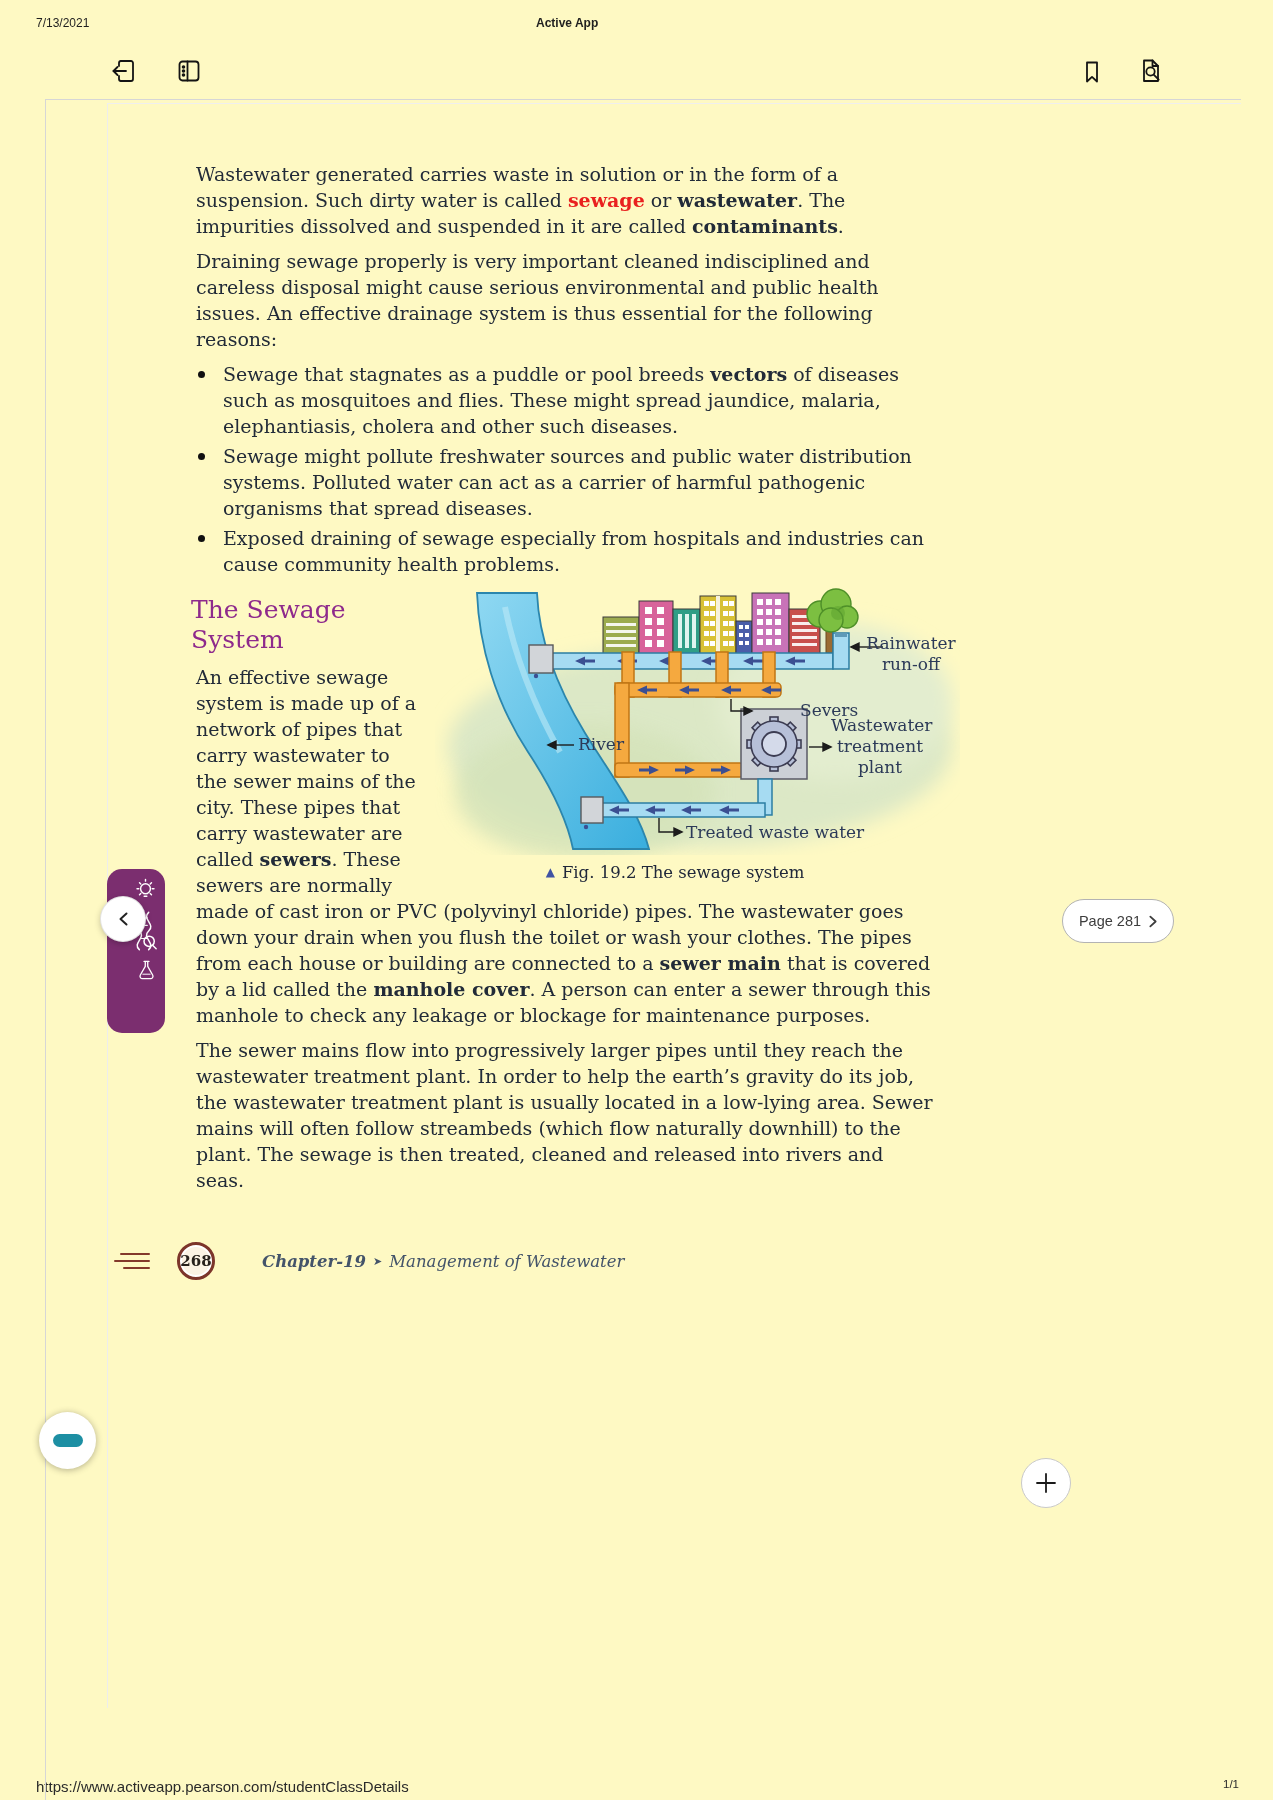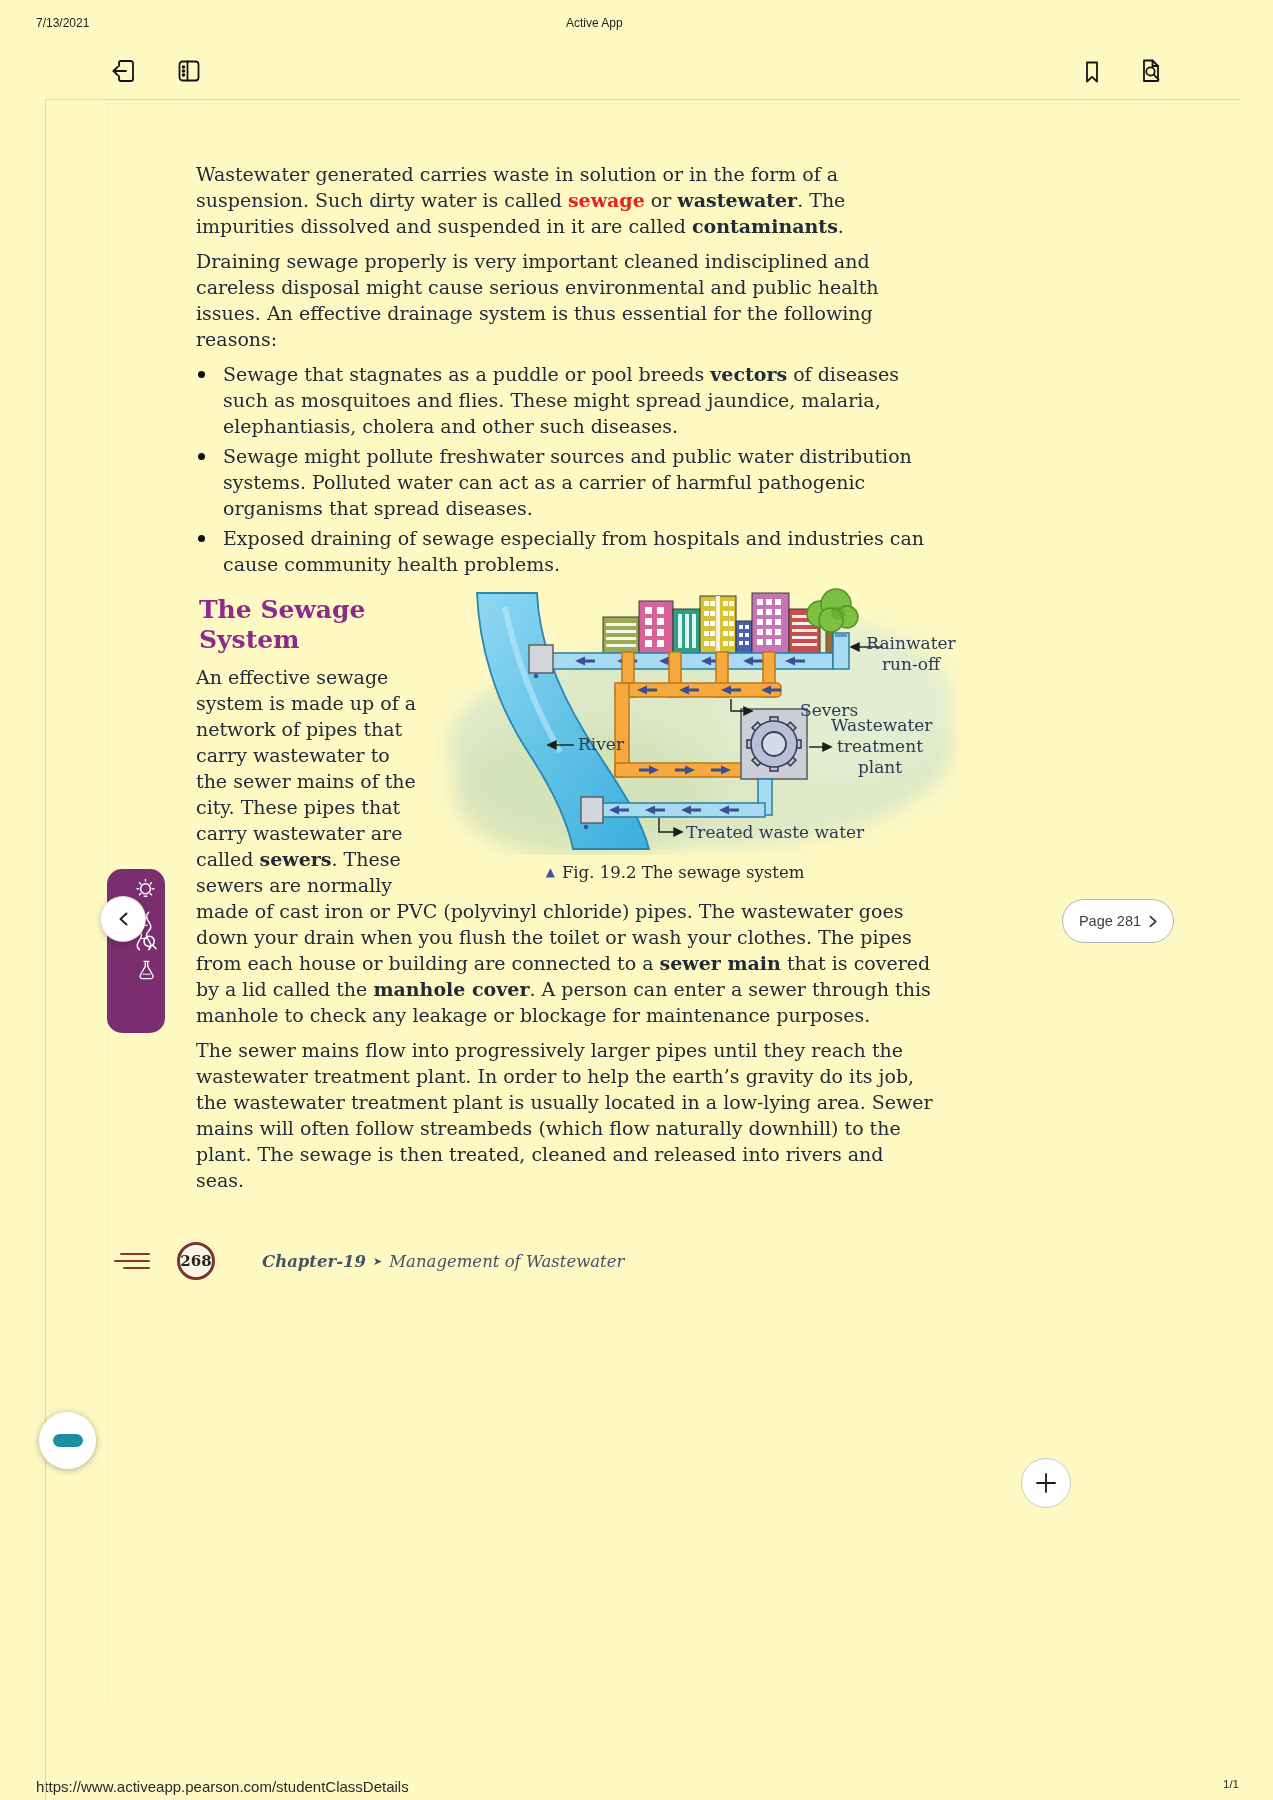--- a/index.html
+++ b/index.html
@@ -2,21 +2,21 @@
 <html><head>
 <meta charset="utf-8">
 <style>
   html,body{margin:0;padding:0;background:#fff;}
   .screen{position:relative;width:1273px;height:1800px;background:#fef9c3;overflow:hidden;
           font-family:"DejaVu Serif",serif;color:#222b38;}
   .ui{font-family:"Liberation Sans",sans-serif;}
 
   
   .print-date{position:absolute;left:36px;top:16px;font-size:12px;color:#1f1f1f;}
-  .print-title{position:absolute;left:566px;top:16px;font-size:12px;color:#1f1f1f;}
+  .print-title{position:absolute;left:536px;top:16px;font-size:12px;color:#1f1f1f;font-weight:bold;}
   .print-url{position:absolute;left:36px;top:1778px;font-size:15px;color:#2a2a2a;}
   .print-page{position:absolute;right:34px;top:1778px;font-size:11.5px;color:#2a2a2a;}
 
   
   .tool-icon{position:absolute;width:28px;height:28px;color:#141414;}
   .tool-icon svg{width:100%;height:100%;stroke:currentColor;fill:none;stroke-width:1.8;
                  stroke-linecap:round;stroke-linejoin:round;}
 
   
   .vb-left{position:absolute;left:45px;top:99px;width:1px;height:1701px;background:#d6d6d6;}
@@ -29,21 +29,21 @@
   .doc p{margin:9px;}
   .p2{margin-top:8px !important;}
   .p3{margin-top:9px !important;clear:both;}
   .doc ul{list-style:none;margin:6px 0 0 0;padding:0;}
   .doc li{position:relative;padding-left:36px;margin-top:4px;}
   .doc li::before{content:"";position:absolute;left:11px;top:10px;width:7px;height:7px;
                   border-radius:50%;background:#101010;}
   .sg-b{font-weight:700;}
   .sg-rb{font-weight:700;color:#e9211f;}
   .section{margin-top:18px;}
-  .section h2{margin:0 0 6px 12px;font-size:25px;line-height:30px;color:#8e2a8c;font-weight:700;}
+  .section h2{margin:0 0 6px 4px;font-size:25px;line-height:30px;color:#8e2a8c;font-weight:400;}
 
   
   .figure{float:right;width:525px;margin:-8px -15px 6px 14px;position:relative;}
   .figure svg.diagram{display:block;width:525px;height:268px;}
   .fig-label{position:absolute;font-size:17px;line-height:21px;color:#2c3a58;white-space:pre-line;}
   .lbl-rain{left:428px;top:46px;width:96px;text-align:center;}
   .lbl-sew{left:322px;top:113px;margin-left:43px;}
   .lbl-riv{left:143px;top:147px;}
   .lbl-pla{left:396px;top:128px;width:98px;text-align:center;}
   .lbl-tre{left:251px;top:235px;}

